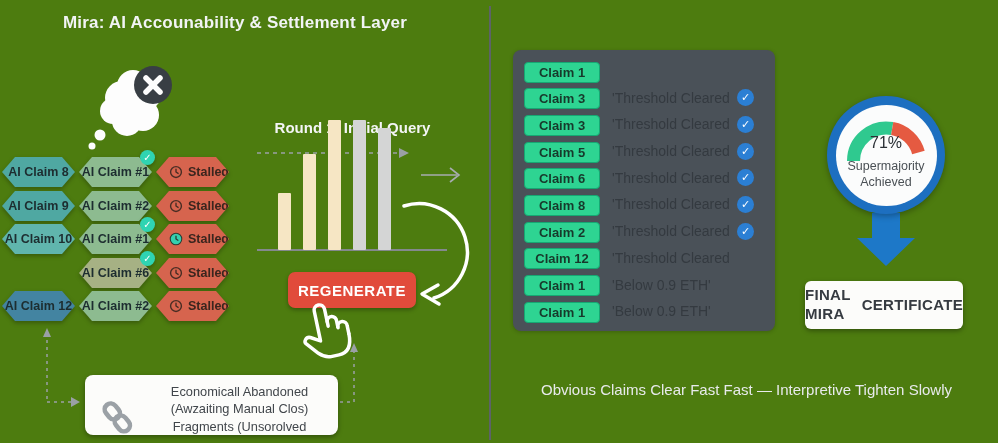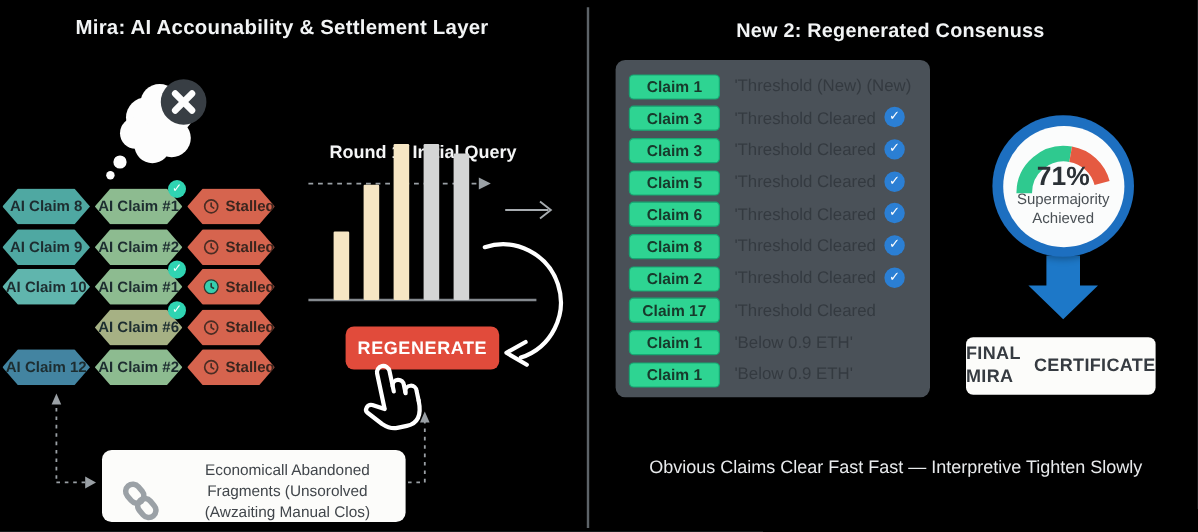--- a/index.html
+++ b/index.html
@@ -1,16 +1,16 @@
 <!DOCTYPE html>
 <html><head>
 <meta charset="utf-8">
 <style>
   html,body{margin:0;padding:0;background:#2b2f33;}
-  .stage{position:relative;width:998px;height:443px;background:#000000;overflow:hidden;
+  .stage{position:relative;width:998px;height:443px;background:#4d7c0f;overflow:hidden;
          font-family:"Liberation Sans","DejaVu Sans",sans-serif;}
   .abs{position:absolute;}
 
   
   .title{position:absolute;color:#f2f4f5;font-size:17px;font-weight:600;text-align:center;letter-spacing:.2px;}
   .title-left{left:0;top:13px;width:470px;}
   .title-right{left:495px;top:17px;width:494px;font-size:16.5px;}
 
   
   svg.overlay{position:absolute;left:0;top:0;width:998px;height:443px;pointer-events:none;}
@@ -57,21 +57,21 @@
         text-align:center;padding:0;box-sizing:border-box;cursor:pointer;}
   .status{position:absolute;left:99px;top:4px;font-size:14px;color:#343a40;white-space:nowrap;}
   .ccheck{position:absolute;left:224px;top:3.5px;width:17px;height:17px;border-radius:50%;background:#2b7fd4;
           color:#fff;font-size:11px;line-height:17px;text-align:center;font-weight:700;}
 
   
   .gauge{position:absolute;left:827px;top:96px;width:118px;height:118px;border-radius:50%;background:#1d6fc0;
          display:flex;align-items:center;justify-content:center;box-shadow:0 2px 6px rgba(0,0,0,.3);}
   .gauge-inner{width:101px;height:101px;border-radius:50%;background:#fbfcfc;position:relative;text-align:center;}
   .gauge-arc{position:absolute;left:0;top:2px;}
-  .gauge-val{position:absolute;left:0;top:29px;width:101px;font-size:22px;font-weight:700;color:#2b3136;}
+  .gauge-val{position:absolute;left:0;top:29px;width:101px;font-size:16px;font-weight:400;color:#2b3136;}
   .gauge-l1{position:absolute;left:0;top:54px;width:101px;font-size:12.5px;color:#4a5055;}
   .gauge-l2{position:absolute;left:0;top:70px;width:101px;font-size:12.5px;color:#4a5055;}
 
   
   .cert{position:absolute;left:805px;top:281px;width:158px;height:48px;background:#fcfcfa;border-radius:6px;
         box-shadow:0 2px 5px rgba(0,0,0,.35);display:flex;flex-direction:row;align-items:center;justify-content:center;
         color:#363b41;font-size:15px;font-weight:700;letter-spacing:.3px;line-height:1.25;}
 
   .footnote{position:absolute;left:495px;top:381px;width:503px;text-align:center;color:#e8eaec;font-size:15px;}
 </style>
@@ -110,21 +110,20 @@
     <g stroke="#9aa0a5" fill="#9aa0a5">
       <line x1="340" y1="402" x2="354" y2="402" stroke-width="1.5" stroke-dasharray="3 4" fill="none"></line>
       <line x1="354" y1="402" x2="354" y2="351" stroke-width="1.5" stroke-dasharray="3 4" fill="none"></line>
       <polygon points="350,352 358,352 354,343" stroke="none"></polygon>
     </g>
 
     <polygon points="872,213 900,213 900,238 915,238 886,266 857,238 872,238" fill="#1d78c8"></polygon>
   </svg>
 
   <div class="title title-left">Mira: AI Accounability &amp; Settlement Layer</div>
-  <div class="title title-right">New 2: Regenerated Consenuss</div>
 
   <svg class="abs" style="left:80px;top:53px" width="100" height="105" viewBox="0 0 100 105">
     <g fill="#fdfdfd">
       <circle cx="42" cy="45" r="17"></circle>
         <circle cx="33" cy="58" r="13"></circle>
         <circle cx="47" cy="68" r="15"></circle>
       <circle cx="63" cy="62" r="16"></circle>
         <circle cx="66" cy="42" r="15"></circle>
         <circle cx="53" cy="33" r="16"></circle>
       <circle cx="20" cy="82" r="5.5"></circle>
@@ -234,29 +233,28 @@
     <path d="M47 36 c0 10 -3.5 16 -12 16 l-7 0 c-4 0 -7 -2 -10 -5 l-8.5 -10 c-2 -2.5 1 -6.2 4.5 -4.7 l8 4.7"></path>
   </svg>
 
   <div class="fragbox">
     <svg width="36" height="36" viewBox="0 0 36 36" fill="none" stroke="#9ba1a6" stroke-width="4.6" stroke-linecap="round">
       <rect x="7" y="4" width="12" height="17" rx="6" transform="rotate(-40 13 12)"></rect>
       <rect x="17" y="16" width="12" height="17" rx="6" transform="rotate(-40 23 24)"></rect>
     </svg>
     <div class="fragtext">
       <div>Economicall Abandoned</div>
+      <div>(Awzaiting Manual Clos)</div>
       <div>Fragments (Unsorolved</div>
-      <div>(Awzaiting Manual Clos)</div>
     </div>
   </div>
 
   <div class="claims-panel">
     <div class="claim-row">
         <button class="pill">Claim 1</button>
-        <span class="status">'Threshold (New) (New)</span>
       </div>
     <div class="claim-row">
         <button class="pill">Claim 3</button>
         <span class="status">'Threshold Cleared</span>
         <span class="ccheck">✓</span>
       </div>
     <div class="claim-row">
         <button class="pill">Claim 3</button>
         <span class="status">'Threshold Cleared</span>
         <span class="ccheck">✓</span>
@@ -275,21 +273,21 @@
         <button class="pill">Claim 8</button>
         <span class="status">'Threshold Cleared</span>
         <span class="ccheck">✓</span>
       </div>
     <div class="claim-row">
         <button class="pill">Claim 2</button>
         <span class="status">'Threshold Cleared</span>
         <span class="ccheck">✓</span>
       </div>
     <div class="claim-row">
-        <button class="pill">Claim 17</button>
+        <button class="pill">Claim 12</button>
         <span class="status">'Threshold Cleared</span>
       </div>
     <div class="claim-row">
         <button class="pill">Claim 1</button>
         <span class="status">'Below 0.9 ETH'</span>
       </div>
     <div class="claim-row">
         <button class="pill">Claim 1</button>
         <span class="status">'Below 0.9 ETH'</span>
       </div>

